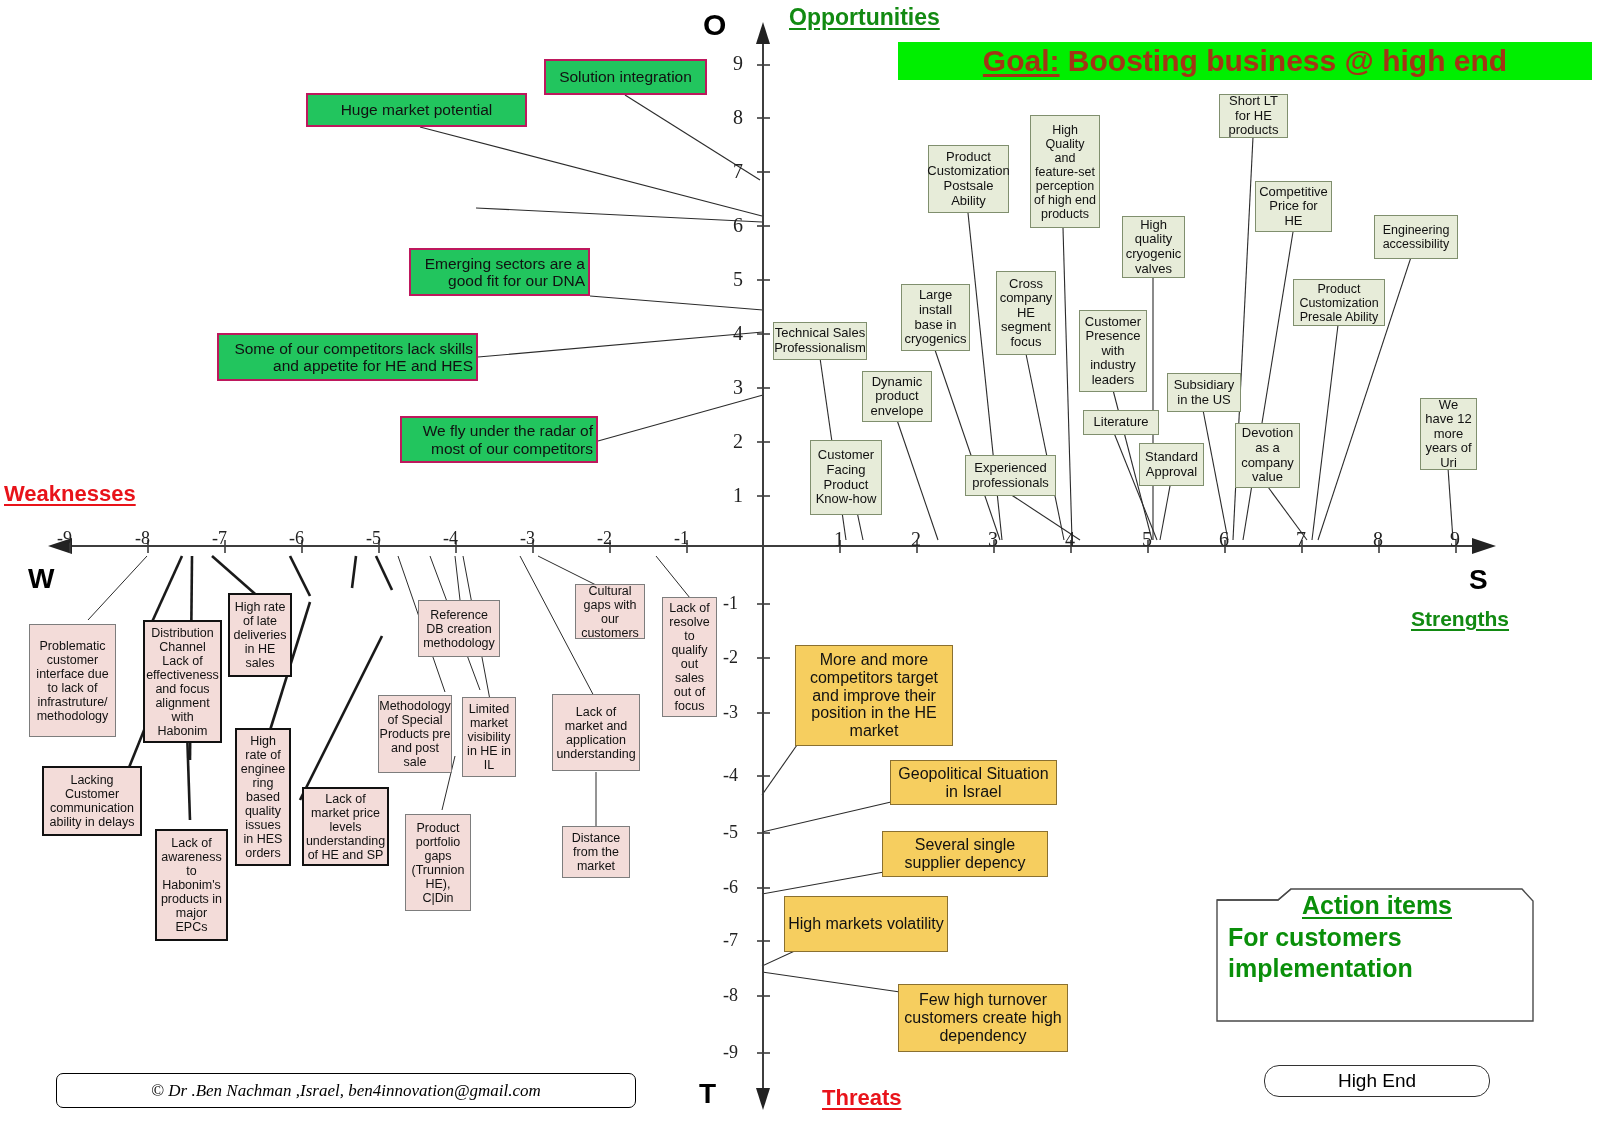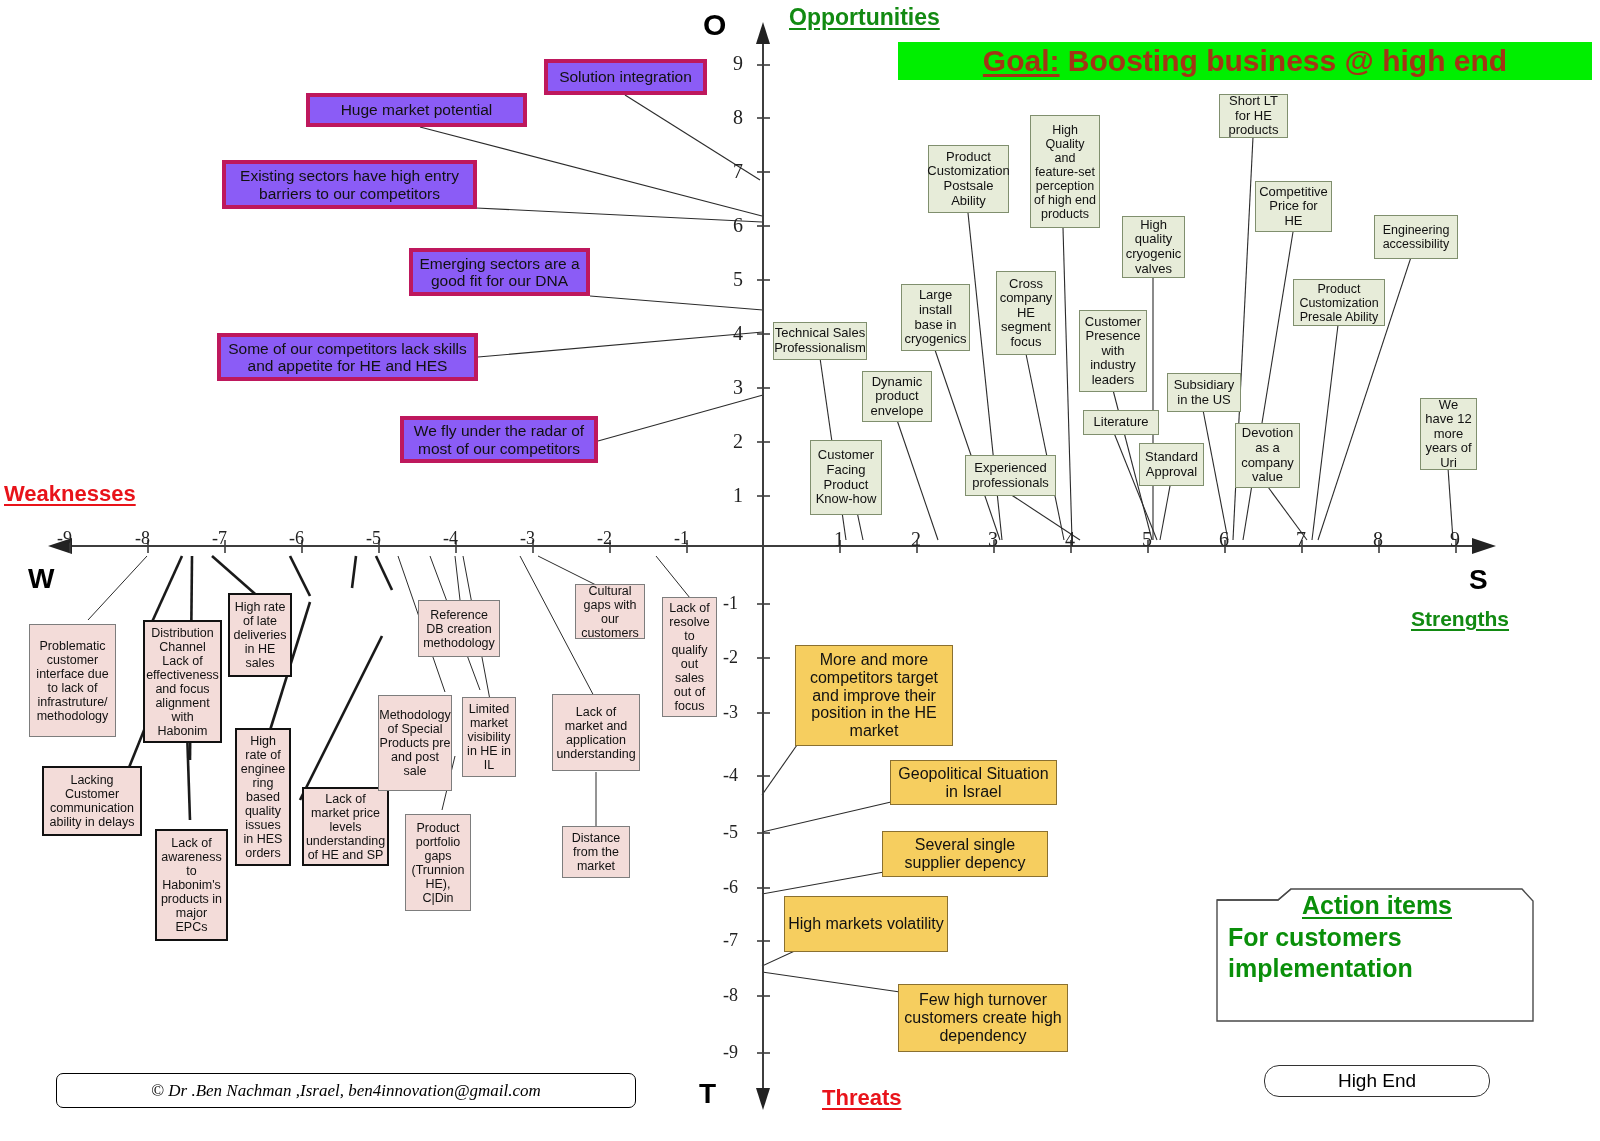--- a/index.html
+++ b/index.html
@@ -4,21 +4,21 @@
 <style>
   html,body{margin:0;padding:0;background:#ffffff;}
   body{width:1600px;height:1141px;position:relative;overflow:hidden;
        font-family:"Liberation Sans",sans-serif;color:#000;}
   #stage{position:absolute;left:0;top:0;width:1600px;height:1141px;}
   svg.lines{position:absolute;left:0;top:0;width:1600px;height:1141px;pointer-events:none;}
 
   .node{position:absolute;box-sizing:border-box;display:flex;align-items:center;
         justify-content:center;text-align:center;line-height:1.12;
         padding:2px 3px;z-index:5;}
-  .opp{background:#8b5cf6;border:4px solid #be185d;color:#111;font-size:15.5px;}
+  .opp{background:#22c55e;border:2px solid #be185d;color:#111;font-size:15.5px;text-align:right;}
   .str{background:#e7ecd9;border:1px solid #808f6e;color:#111;font-size:13px;}
   .str.s2{font-size:12.5px;}
   .wk{background:#f3dcd9;border:1px solid #7d7d7d;color:#111;font-size:12.5px;}
   .wk.thick{border:2.5px solid #111;}
   .thr{background:#f6ce5f;border:1px solid #8a7030;color:#111;font-size:16px;}
 
   .axis-num{position:absolute;font-size:18px;color:#222;z-index:3;
             font-family:"Liberation Serif",serif;}
   .axis-num.big{font-size:20px;}
 
@@ -236,21 +236,20 @@
   <div class="axis-num" style="left:520px;top:528px">-3</div>
   <div class="axis-num" style="left:597px;top:528px">-2</div>
   <div class="axis-num" style="left:674px;top:528px">-1</div>
 
   <div id="goal">
     <span><span class="u">Goal:</span><span> Boosting business @ high end</span></span>
   </div>
 
   <div class="node opp" style="left:544px;top:59px;width:163px;height:36px">Solution integration</div>
   <div class="node opp" style="left:306px;top:93px;width:221px;height:34px">Huge market potential</div>
-  <div class="node opp" style="left:222px;top:160px;width:255px;height:49px">Existing sectors have high entry barriers to our competitors</div>
   <div class="node opp" style="left:409px;top:248px;width:181px;height:48px">Emerging sectors are a good fit for our DNA</div>
   <div class="node opp" style="left:217px;top:333px;width:261px;height:48px">Some of our competitors lack skills and appetite for HE and HES</div>
   <div class="node opp" style="left:400px;top:416px;width:198px;height:47px">We fly under the radar of most of our competitors</div>
 
   <div class="node str" style="left:928px;top:145px;width:81px;height:68px">Product Customization Postsale Ability</div>
   <div class="node str s2" style="left:1030px;top:115px;width:70px;height:113px">High Quality and feature-set perception of high end products</div>
   <div class="node str" style="left:1219px;top:94px;width:69px;height:44px">Short LT for HE products</div>
   <div class="node str" style="left:1255px;top:181px;width:77px;height:51px">Competitive Price for HE</div>
   <div class="node str s2" style="left:1374px;top:215px;width:84px;height:44px">Engineering accessibility</div>
   <div class="node str" style="left:1122px;top:216px;width:63px;height:62px">High quality cryogenic valves</div>
@@ -271,21 +270,21 @@
   <div class="node wk" style="left:29px;top:624px;width:87px;height:113px">Problematic customer interface due to lack of infrastruture/ methodology</div>
   <div class="node wk thick" style="left:143px;top:620px;width:79px;height:123px">Distribution Channel Lack of effectiveness and focus alignment with Habonim</div>
   <div class="node wk thick" style="left:228px;top:593px;width:64px;height:84px">High rate of late deliveries in HE sales</div>
   <div class="node wk" style="left:418px;top:600px;width:82px;height:57px">Reference DB creation methodology</div>
   <div class="node wk" style="left:575px;top:584px;width:70px;height:55px">Cultural gaps with our customers</div>
   <div class="node wk" style="left:662px;top:597px;width:55px;height:120px">Lack of resolve to qualify out sales out of focus</div>
   <div class="node wk thick" style="left:42px;top:766px;width:100px;height:70px">Lacking Customer communication ability in delays</div>
   <div class="node wk thick" style="left:155px;top:829px;width:73px;height:112px">Lack of awareness to Habonim's products in major EPCs</div>
   <div class="node wk thick" style="left:235px;top:728px;width:56px;height:138px">High rate of enginee ring based quality issues in HES orders</div>
   <div class="node wk thick" style="left:302px;top:787px;width:87px;height:79px">Lack of market price levels understanding of HE and SP</div>
-  <div class="node wk" style="left:378px;top:695px;width:74px;height:96px">Methodology of Special Products pre and post sale</div>
+  <div class="node wk" style="left:378px;top:695px;width:74px;height:78px">Methodology of Special Products pre and post sale</div>
   <div class="node wk" style="left:462px;top:697px;width:54px;height:80px">Limited market visibility in HE in IL</div>
   <div class="node wk" style="left:552px;top:694px;width:88px;height:77px">Lack of market and application understanding</div>
   <div class="node wk" style="left:405px;top:814px;width:66px;height:97px">Product portfolio gaps (Trunnion HE), C|Din</div>
   <div class="node wk" style="left:562px;top:826px;width:68px;height:52px">Distance from the market</div>
 
   <div class="node thr" style="left:795px;top:645px;width:158px;height:101px">More and more competitors target and improve their position in the HE market</div>
   <div class="node thr" style="left:890px;top:760px;width:167px;height:45px">Geopolitical Situation in Israel</div>
   <div class="node thr" style="left:882px;top:831px;width:166px;height:46px">Several single supplier depency</div>
   <div class="node thr" style="left:784px;top:896px;width:164px;height:56px">High markets volatility</div>
   <div class="node thr" style="left:898px;top:984px;width:170px;height:68px">Few high turnover customers create high dependency</div>

